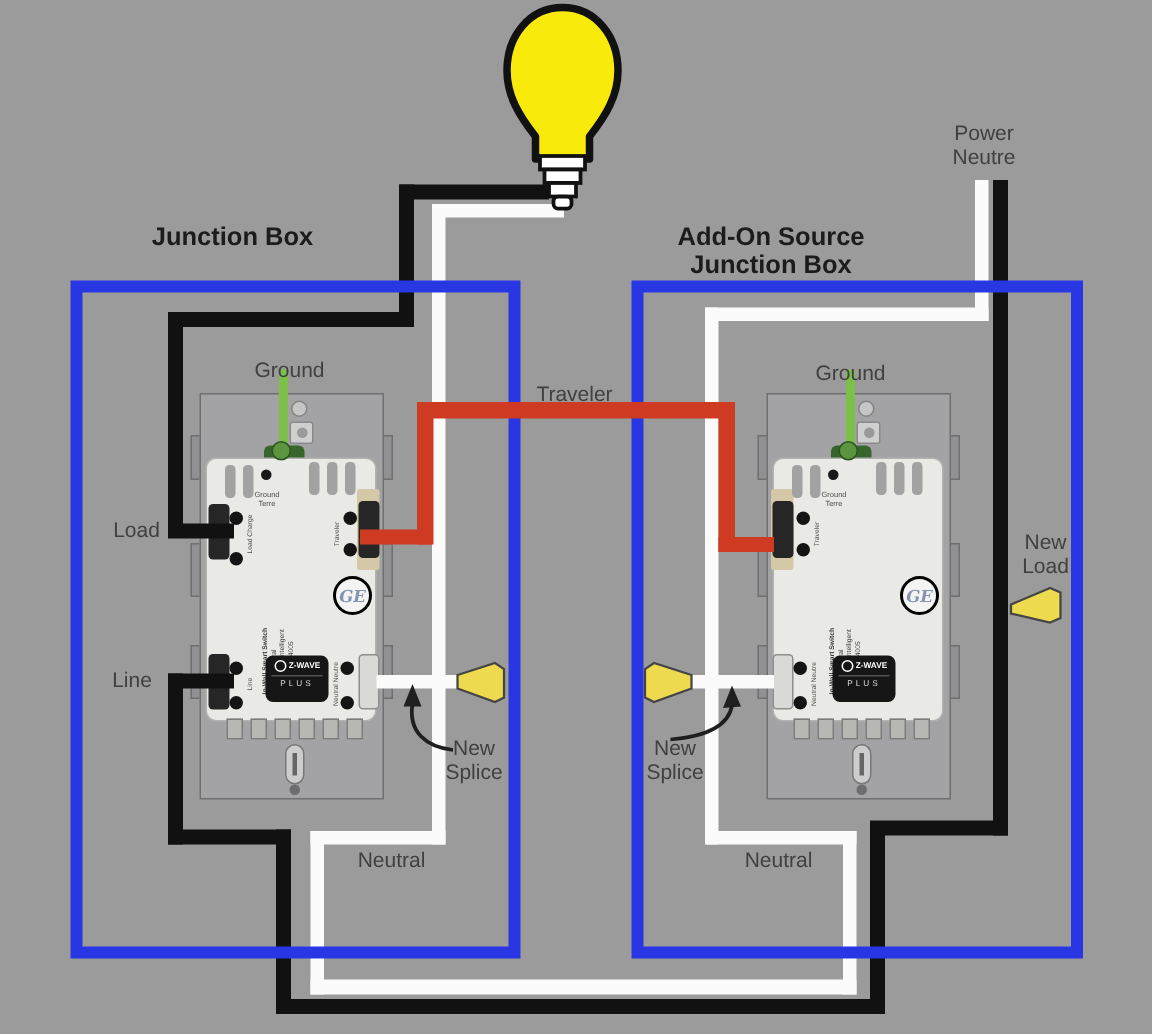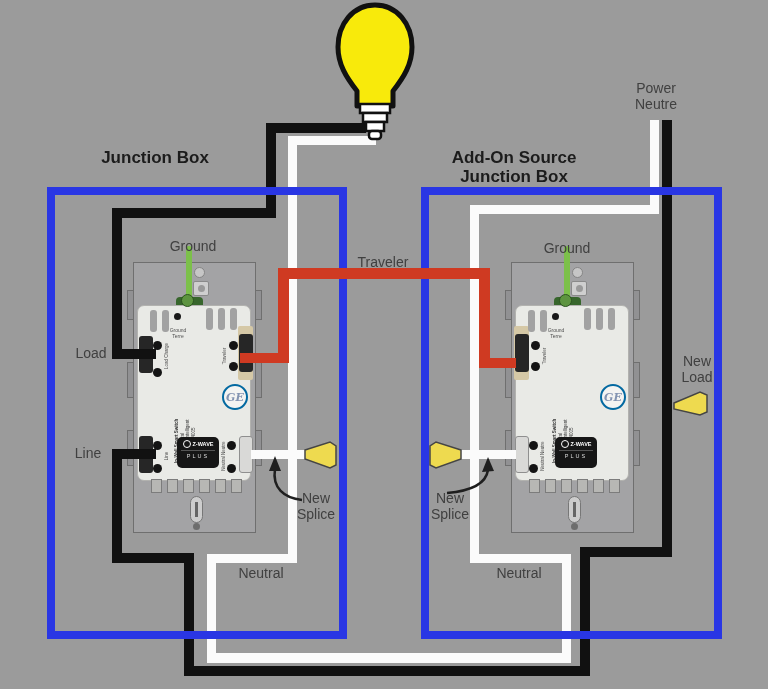--- a/index.html
+++ b/index.html
@@ -27,21 +27,21 @@
   .vent{position:absolute;background:#a2a2a2;border-radius:3px;z-index:7;}
   .clampB{position:absolute;background:#262626;border-radius:3px;z-index:7;}
   .clampW{position:absolute;background:#d9d9d7;border:1px solid #8f8f8f;border-radius:3px;z-index:7;box-sizing:border-box;}
   .tape{position:absolute;background:#d5c8a6;z-index:6;border-radius:2px;}
   .screwDot{position:absolute;width:9px;height:9px;border-radius:50%;background:#141414;z-index:8;}
   .micro{position:absolute;font-size:5px;line-height:5.5px;color:#4e4e4e;text-align:center;z-index:8;overflow:visible;}
   .rot{display:flex;align-items:center;justify-content:center;transform:rotate(-90deg);transform-origin:center;white-space:nowrap;font-size:4.5px;}
   .fineprint{position:absolute;transform:rotate(-90deg);transform-origin:center;z-index:8;
     font-size:4.5px;line-height:5.5px;color:#3c3c3c;text-align:left;}
   .fineprint .fp0{font-weight:bold;}
-  .gelogo{position:absolute;width:22px;height:22px;border-radius:50%;border:2px solid #0369a1;
+  .gelogo{position:absolute;width:22px;height:22px;border-radius:50%;border:2px solid #000000;
     background:#f4f4f2;color:#8494b2;font:italic bold 11px "DejaVu Serif",serif;
     display:flex;align-items:center;justify-content:center;z-index:8;}
   .zbadge{position:absolute;width:42px;height:31px;background:#161616;border-radius:5px;z-index:8;color:#fff;box-sizing:border-box;padding-top:3px;}
   .zrow{display:flex;align-items:center;justify-content:center;gap:2px;font-size:5.5px;font-weight:bold;}
   .zwicon{display:inline-block;width:8px;height:8px;border:1.5px solid #fff;border-radius:50%;box-sizing:border-box;}
   .zplus{border-top:1px solid #555;margin:2px 4px 0 4px;text-align:center;font-size:5.5px;
     letter-spacing:2px;color:#ddd;padding-top:2px;}
   .gwire{position:absolute;background:var(--ground_wire_green);border-radius:3px;z-index:7;}
   .gpad{position:absolute;background:#37662c;border-radius:4px;z-index:6;}
   .gscrew{position:absolute;width:13px;height:13px;border-radius:50%;background:#5d9440;border:1px solid #2c5420;z-index:8;box-sizing:border-box;}

